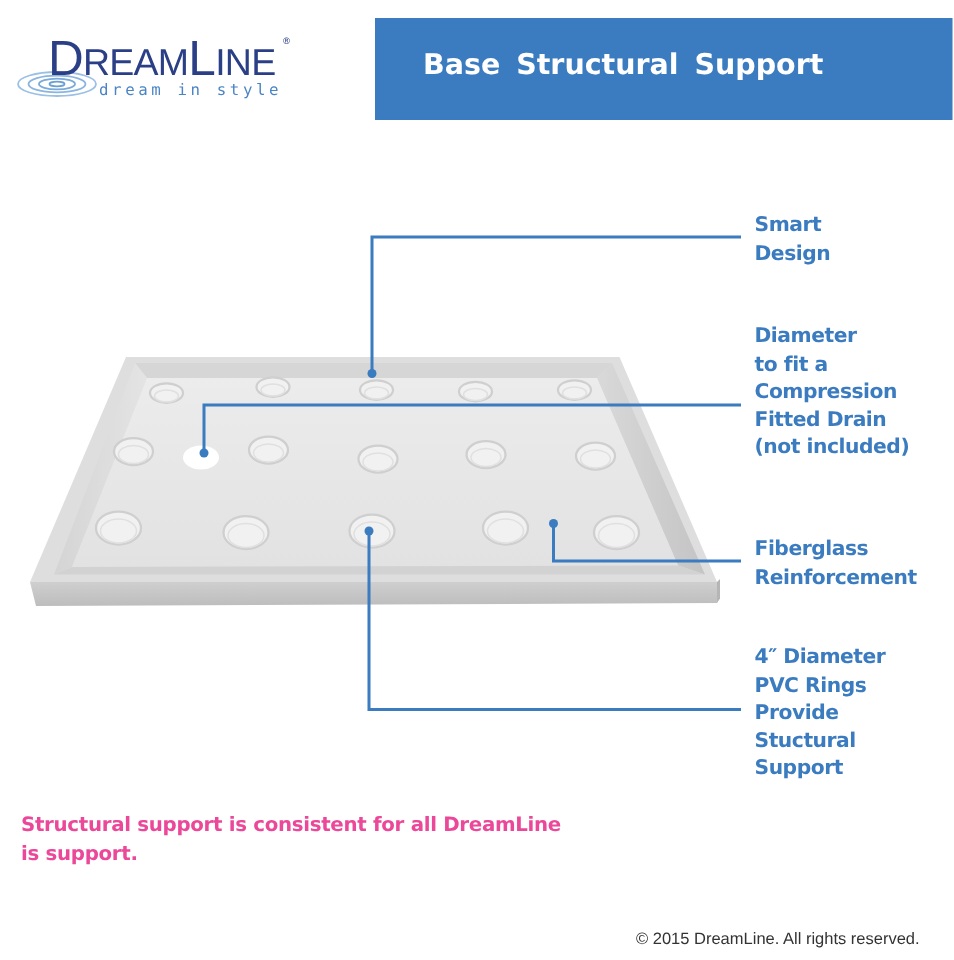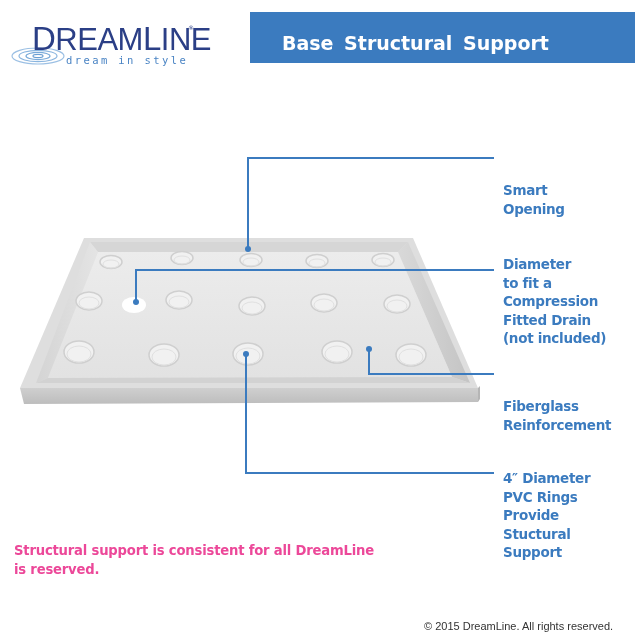--- a/index.html
+++ b/index.html
@@ -3,34 +3,34 @@
 <meta charset="utf-8">
 <style>
   * { margin: 0; padding: 0; box-sizing: border-box; }
   html, body { width: 636px; height: 640px; background: #ffffff; overflow: hidden; }
   body { position: relative; font-family: "DejaVu Sans", "Liberation Sans", sans-serif; }
 
   .logo { position: absolute; left: 10px; top: 22px; width: 190px; height: 50px; }
   .logo-word { position: absolute; left: 22px; top: 0px; font-family: "Liberation Sans", sans-serif;
     font-size: 29px; color: #2b3f86; letter-spacing: -0.5px; white-space: nowrap; line-height: 1; }
   .logo-word .cap { font-size: 33px; }
-  .logo-word .small { font-size: 31px; }
+  .logo-word .small { font-size: 25px; }
   .logo-reg { position: absolute; left: 178px; top: 2px; font-size: 6px; color: #2b3f86; }
   .logo-tag { position: absolute; left: 56px; top: 32px; font-family: "DejaVu Sans Mono", monospace;
     font-size: 10.5px; color: #4a84c4; letter-spacing: 2.4px; white-space: nowrap; }
   .logo-swirl { position: absolute; left: 0; top: 20px; }
 
-  .banner { position: absolute; left: 250px; top: 12px; width: 385px; height: 51px; background: #3b7bbf; }
+  .banner { position: absolute; left: 250px; top: 12px; width: 385px; height: 68px; background: #3b7bbf; }
   .banner-title { position: absolute; left: 32px; top: 20px; font-family: "DejaVu Sans", sans-serif;
     font-weight: bold; font-size: 19px; color: #ffffff; word-spacing: 4px; white-space: nowrap; }
 
   .diagram { position: absolute; left: 0; top: 0; width: 636px; height: 640px; }
 
   .callout { position: absolute; left: 503px; font-family: "DejaVu Sans", sans-serif; font-weight: bold;
-    font-size: 13.5px; line-height: 18.5px; color: #3b7bbf; letter-spacing: -0.3px; margin-top: 40px; }
+    font-size: 13.5px; line-height: 18.5px; color: #3b7bbf; letter-spacing: -0.3px; }
   .callout div { white-space: nowrap; }
 
   .footer-note { position: absolute; left: 14px; top: 541px; font-family: "DejaVu Sans", sans-serif; font-weight: bold;
     font-size: 13.2px; line-height: 19px; color: #ec4899; letter-spacing: -0.2px; }
   .footer-note div { white-space: nowrap; }
 
   .copyright { position: absolute; left: 424px; top: 610px; font-family: "Liberation Sans", sans-serif;
     font-size: 11px; color: #333333; white-space: nowrap; margin-top: 10px; }
 </style>
 </head>
@@ -142,21 +142,21 @@
   <g fill="#3b7bbf">
     <circle cx="248" cy="249" r="3"></circle>
     <circle cx="136" cy="302" r="3"></circle>
     <circle cx="369" cy="349" r="3"></circle>
     <circle cx="246" cy="354" r="3"></circle>
   </g>
 </svg>
 
 <div class="callout" style="top:141px;">
   <div>Smart</div>
-  <div>Opening</div>
+  <div>Design</div>
 </div>
 
 <div class="callout" style="top:215px;">
   <div>Diameter</div>
   <div>to fit a</div>
   <div>Compression</div>
   <div>Fitted Drain</div>
   <div>(not included)</div>
 </div>
 
@@ -168,16 +168,16 @@
 <div class="callout" style="top:429px;">
   <div>4″ Diameter</div>
   <div>PVC Rings</div>
   <div>Provide</div>
   <div>Stuctural</div>
   <div>Support</div>
 </div>
 
 <div class="footer-note">
   <div>Structural support is consistent for all DreamLine</div>
-  <div>is reserved.</div>
+  <div>is support.</div>
 </div>
 
 <div class="copyright">© 2015 DreamLine. All rights reserved.</div>
 
 </body></html>

